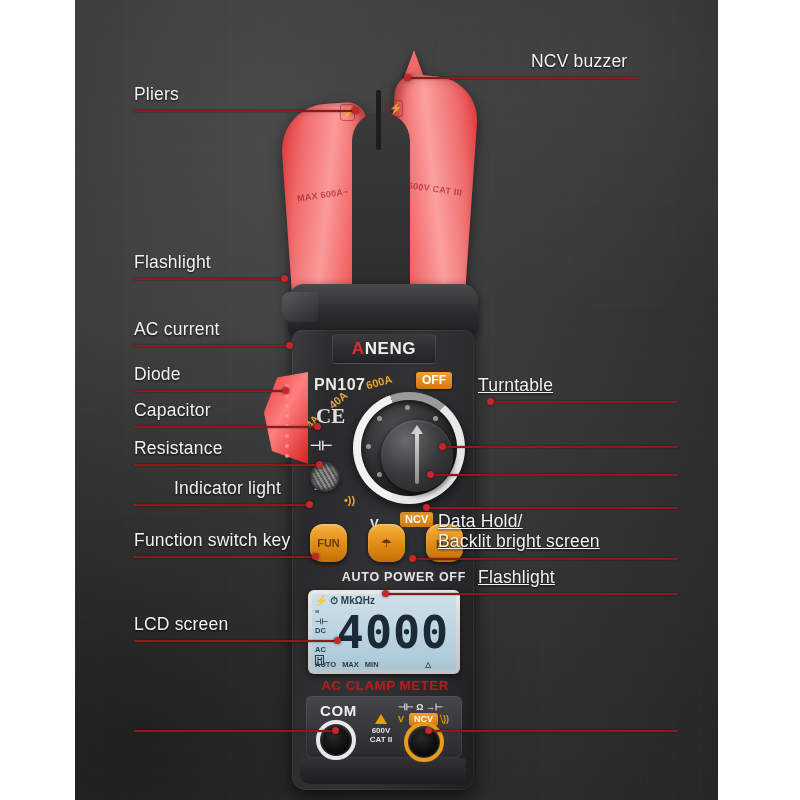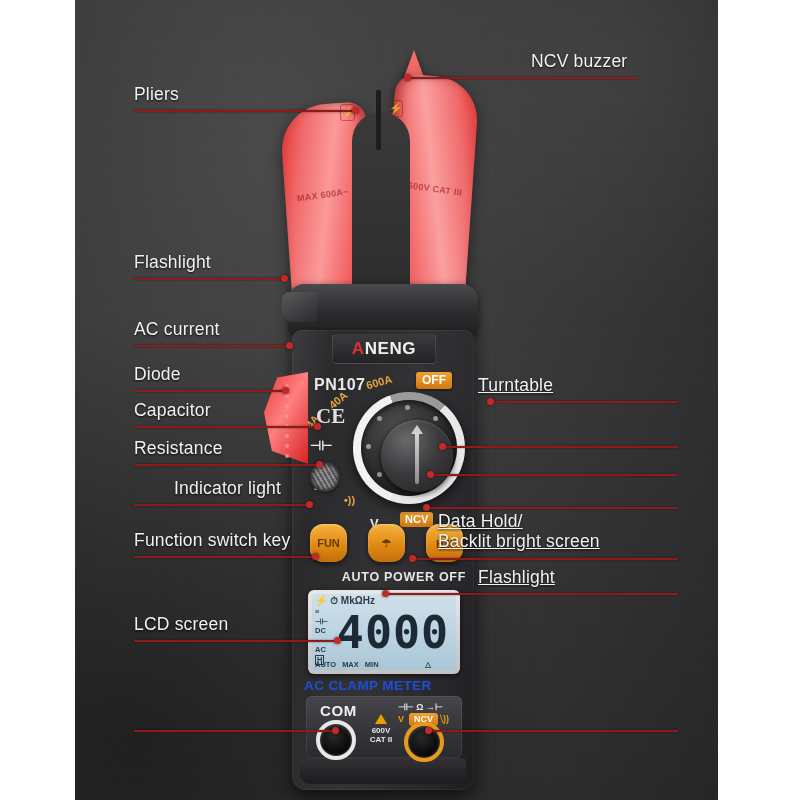--- a/index.html
+++ b/index.html
@@ -225,22 +225,22 @@
   .digits{
     position:absolute; left:20px; top:12px; right:2px; height:54px;
     color:#1b2a34; font-size:45px; font-weight:bold; letter-spacing:1px;
     font-family:"DejaVu Sans Mono", monospace; line-height:54px; text-align:center;
   }
   .lcdBot{
     position:absolute; left:3px; bottom:1px; right:3px; height:10px;
     color:#2b3b46; font-size:7.5px; font-weight:bold; display:flex; gap:6px; align-items:center;
   }
   .acm{
-    position:absolute; left:56px; top:636px; width:162px; 
-    color:#1d4ed8; font-size:13.5px; font-weight:bold; letter-spacing:.4px;
+    position:absolute; left:56px; top:636px; width:162px; text-align:center;
+    color:#b91c1c; font-size:13.5px; font-weight:bold; letter-spacing:.4px;
   }
 
   
   .jackPlate{
     position:absolute; left:58px; top:654px; width:156px; height:62px;
     background:linear-gradient(180deg,#46464a,#2a2a2e);
     border-radius:6px; box-shadow:inset 0 0 0 1px rgba(255,255,255,.08);
   }
   .comLbl{ position:absolute; left:72px; top:660px; color:#f0f0f0; font-size:15px; font-weight:bold; letter-spacing:.6px; }
   .jack{

